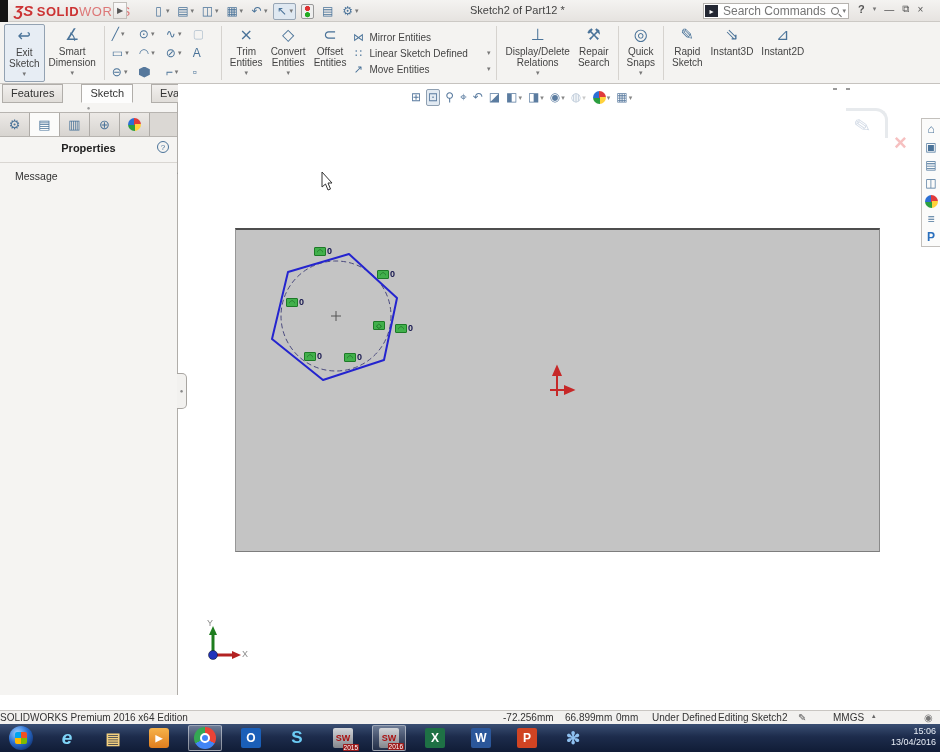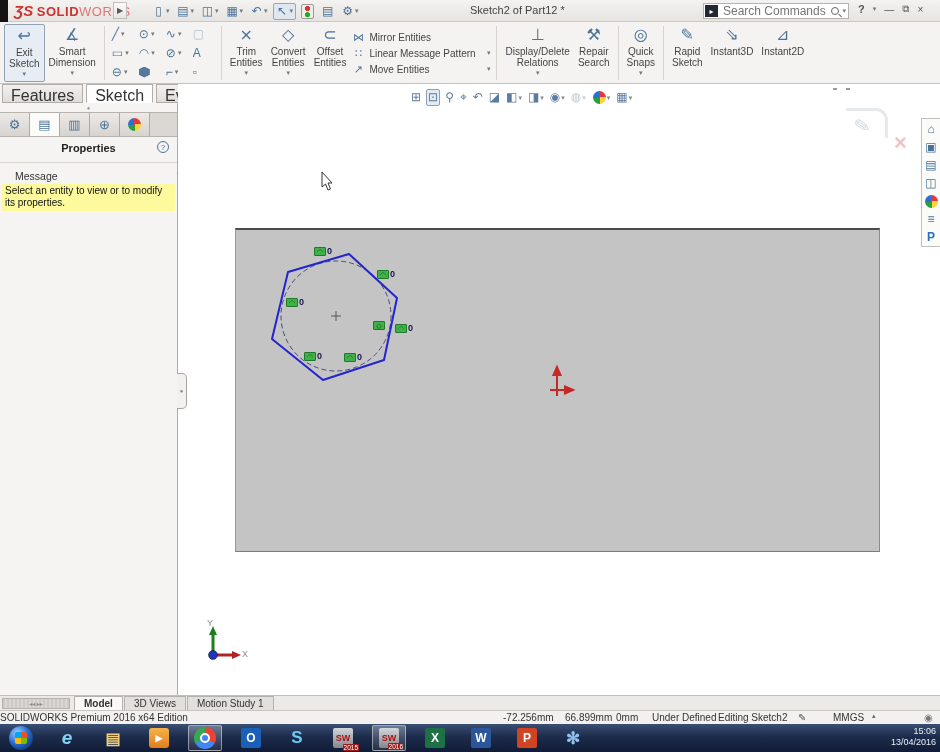--- a/index.html
+++ b/index.html
@@ -58,21 +58,21 @@
      clip-path:polygon(50% 0,100% 25%,100% 75%,50% 100%,0 75%,0 25%);}
   .mgroup{display:flex;flex-direction:column;justify-content:center;gap:3px;width:142px;padding:0 2px;}
   .mrow{display:flex;align-items:center;gap:5px;font-size:10px;color:#444;}
   .micon{color:#4a7399;font-size:11px;min-width:12px;text-align:center;}
   .mdrop{margin-left:auto;font-size:7px;color:#777;}
 
   
   .panel{position:absolute;left:0;top:84px;width:178px;height:611px;background:#f5f4f2;border-right:1px solid #b0ada9;}
   .ctabs{position:absolute;left:2px;top:0;height:19px;display:flex;}
   .ctab{border:1px solid #b1aeaa;background:linear-gradient(#f2f0ee,#e0ddd9);padding:2px 8px 0;
-     font-size:16px;color:#333;margin-right:3px;}
+     font-size:11px;color:#333;margin-right:18px;}
   .ctab.active{background:#fdfdfd;border-bottom-color:#fdfdfd;}
   .pansplit{position:absolute;left:0;top:20px;width:100%;height:8px;text-align:center;color:#999;font-size:6px;line-height:8px;}
   .ptabbar{position:absolute;left:0;top:28px;width:100%;height:25px;background:#dbd8d4;border-top:1px solid #b7b4b0;border-bottom:1px solid #b7b4b0;display:flex;}
   .ptab{width:30px;height:100%;border-right:1px solid #aeaba7;display:flex;align-items:center;justify-content:center;
      font-size:13px;color:#4a7399;background:linear-gradient(#ece9e6,#d7d4d0);}
   .ptab.active{background:#fbfbfa;}
   .ball{width:13px;height:13px;border-radius:50%;display:inline-block;
      background:conic-gradient(#e03a3a 0 25%,#ffd23c 0 50%,#2b9e3f 0 75%,#2b6fd4 0);}
   .ptitle{position:absolute;left:0;top:58px;width:100%;text-align:center;font-weight:bold;color:#222;font-size:11px;}
   .phelp{position:absolute;right:8px;top:57px;width:12px;height:12px;border:1px solid #4a7399;border-radius:50%;
@@ -321,21 +321,21 @@
 Entities</span>
       <span class="bdrop"></span>
     </div>
     <div class="mgroup">
       <div class="mrow">
         <span class="micon">⋈</span>
         <span>Mirror Entities</span>
       </div>
       <div class="mrow">
         <span class="micon">∷</span>
-        <span>Linear Message Pattern</span>
+        <span>Linear Sketch Defined</span>
         <span class="mdrop">▾</span>
       </div>
       <div class="mrow">
         <span class="micon">↗</span>
         <span>Move Entities</span>
         <span class="mdrop">▾</span>
       </div>
     </div>
     <div class="vdiv"></div>
     <div class="bigbtn">
@@ -405,21 +405,20 @@
           <span class="ball"></span>
         </div>
     </div>
     <div class="ptitle">Properties</div>
     <div class="phelp">?</div>
     <div class="pdivider"></div>
     <div class="msghdr">
       <span>Message</span>
       <span class="chev">⌃</span>
     </div>
-    <div class="msgbox">Select an entity to view or to modify its properties.</div>
   </div>
   <div class="handle">●</div>
 
   <div class="graphics">
     <div class="headsup">
       <div class="hitem">
           <span class="hicon">⊞</span>
 
         </div>
         <div class="hitem pressed">
@@ -589,28 +588,20 @@
         </div>
         <div class="relbadge" style="left: 166px; top: 269px;">
           <span class="rbox">
             <span>◠</span>
           </span>
           <span class="rtxt">0</span>
         </div>
     </div>
   </div>
 
-  <div class="doctabs">
-    <div class="tabscroll">◂◂ ▸▸</div>
-    <div style="display:flex;align-items:flex-end;">
-      <div class="dtab active"><span>Model</span></div>
-        <div class="dtab"><span>3D Views</span></div>
-        <div class="dtab"><span>Motion Study 1</span></div>
-    </div>
-  </div>
 
   <div class="statusbar">
     <span style="left:0">SOLIDWORKS Premium 2016 x64 Edition</span>
     <span style="left:503px">-72.256mm</span>
     <span style="left:565px">66.899mm</span>
     <span style="left:616px">0mm</span>
     <span style="left:652px">Under Defined</span>
     <span style="left:718px">Editing Sketch2</span>
     <span style="left:798px;color:#555">✎</span>
     <span style="left:833px">MMGS</span>

